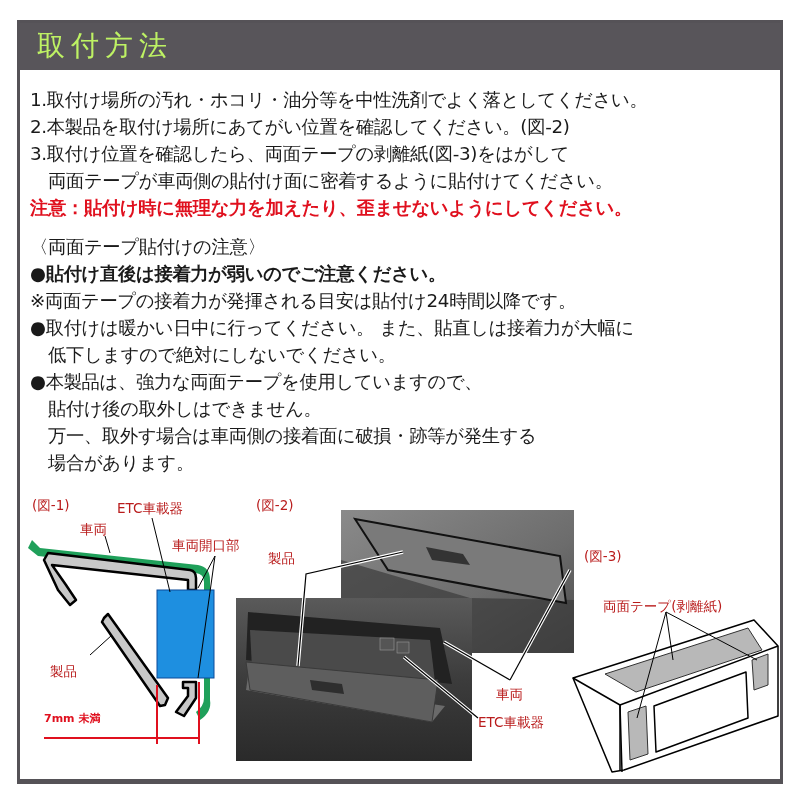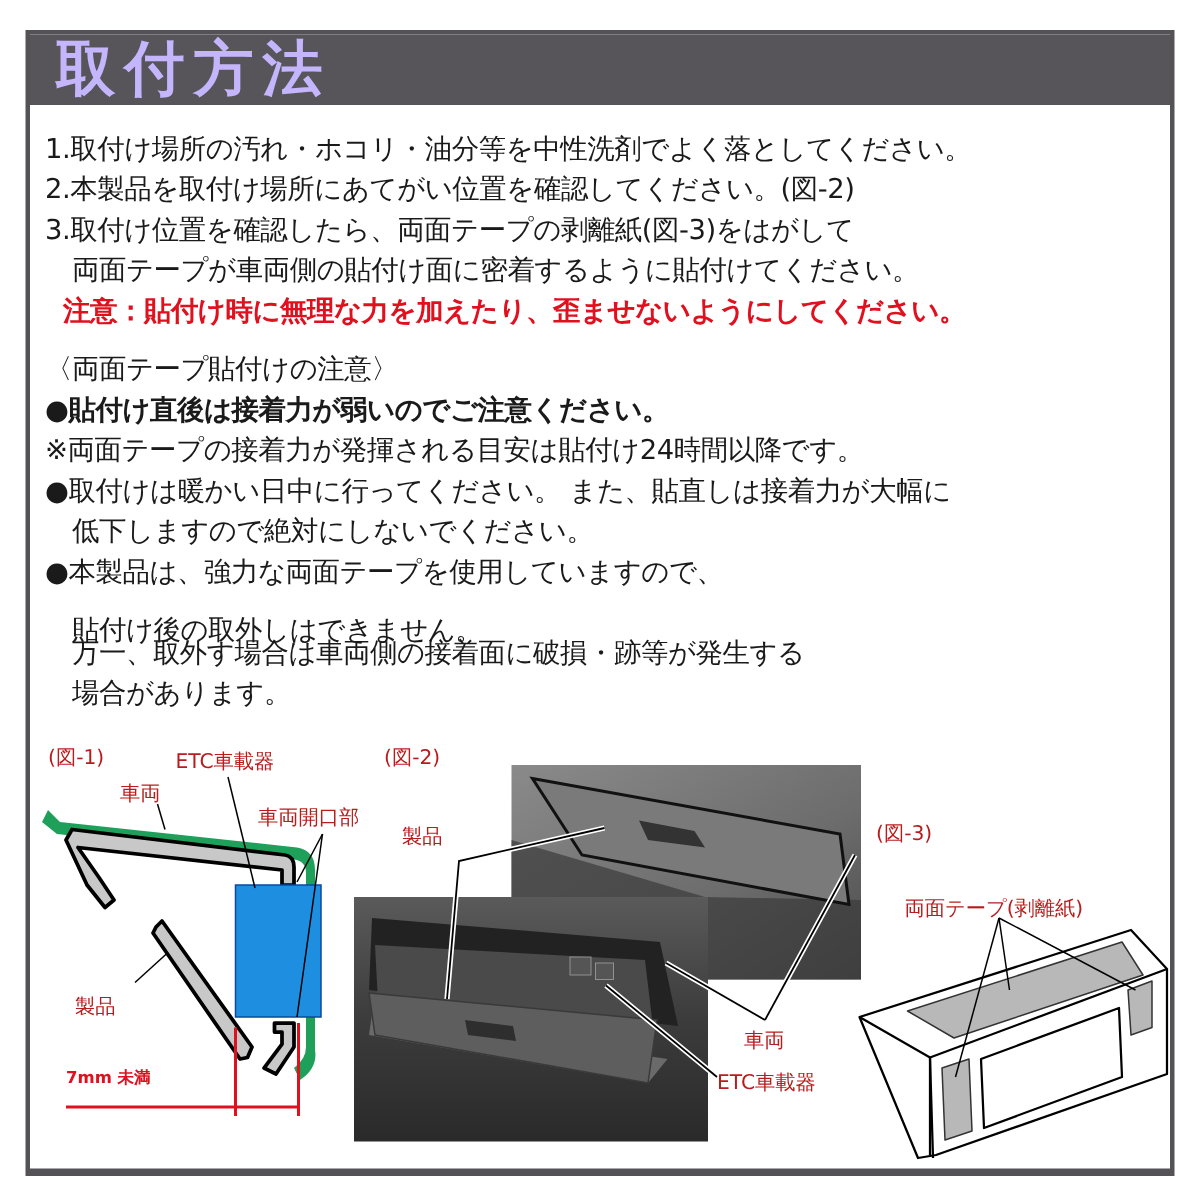--- a/index.html
+++ b/index.html
@@ -1,24 +1,24 @@
 <!DOCTYPE html>
 <html><head>
 <meta charset="utf-8">
 <style>
   html, body { margin:0; padding:0; background:#ffffff; }
   body { width:800px; height:800px; position:relative; overflow:hidden;
          font-family:"DejaVu Sans","Liberation Sans",sans-serif; color:#1a1a1a; }
   .panel { position:absolute; left:17px; top:20px; width:760px; height:756px;
            border:3px solid #555257; border-bottom-width:5px; background:#fff; }
   .header { position:absolute; left:0; top:0; right:0; height:47px; background:#58555a; }
-  .header-title { position:absolute; left:17px; top:4px; color:#c4b5fd; font-size:40px;
-                  letter-spacing:6px; line-height:38px; font-weight:bold; }
+  .header-title { position:absolute; left:17px; top:4px; color:#bef264; font-size:28px;
+                  letter-spacing:6px; line-height:38px; font-weight:normal; }
   .line { position:absolute; white-space:nowrap; font-size:18.3px; line-height:26px; letter-spacing:-0.3px; }
-  .red { color:#e0101e; font-weight:bold;margin-left:12px; }
+  .red { color:#e0101e; font-weight:bold; }
   .lbl { position:absolute; white-space:nowrap; font-size:13.5px; line-height:16px; color:#b91c1c; }
   .lbl-red { position:absolute; white-space:nowrap; font-size:11px; font-weight:bold; color:#e0101e; }
   svg { position:absolute; left:0; top:0; }
 </style>
 </head>
 <body>
 
 <div class="panel">
   <div class="header">
     <div class="header-title">取付方法</div>
@@ -30,21 +30,21 @@
 <div class="line" style="left:30px;top:141px;">3.取付け位置を確認したら、両面テープの剥離紙(図-3)をはがして</div>
 <div class="line" style="left:30px;top:168px;">　両面テープが車両側の貼付け面に密着するように貼付けてください。</div>
 <div class="line red" style="left:30px;top:195px;">注意：貼付け時に無理な力を加えたり、歪ませないようにしてください。</div>
 
 <div class="line" style="left:30px;top:234px;">〈両面テープ貼付けの注意〉</div>
 <div class="line" style="left:30px;top:261px;font-weight:bold;">●貼付け直後は接着力が弱いのでご注意ください。</div>
 <div class="line" style="left:30px;top:288px;">※両面テープの接着力が発揮される目安は貼付け24時間以降です。</div>
 <div class="line" style="left:30px;top:315px;">●取付けは暖かい日中に行ってください。 また、貼直しは接着力が大幅に</div>
 <div class="line" style="left:30px;top:342px;">　低下しますので絶対にしないでください。</div>
 <div class="line" style="left:30px;top:369px;">●本製品は、強力な両面テープを使用していますので、</div>
-<div class="line" style="left:30px;top:408px;">　貼付け後の取外しはできません。</div>
+<div class="line" style="left:30px;top:396px;">　貼付け後の取外しはできません。</div>
 <div class="line" style="left:30px;top:423px;">　万一、取外す場合は車両側の接着面に破損・跡等が発生する</div>
 <div class="line" style="left:30px;top:450px;">　場合があります。</div>
 
 <svg width="800" height="800">
   <defs>
     <linearGradient id="g2a" x1="0" y1="0" x2="1" y2="1">
       <stop offset="0" stop-color="#8a8a8a"></stop>
         <stop offset="0.6" stop-color="#6c6c6c"></stop>
         <stop offset="1" stop-color="#4a4a4a"></stop>
     </linearGradient>

